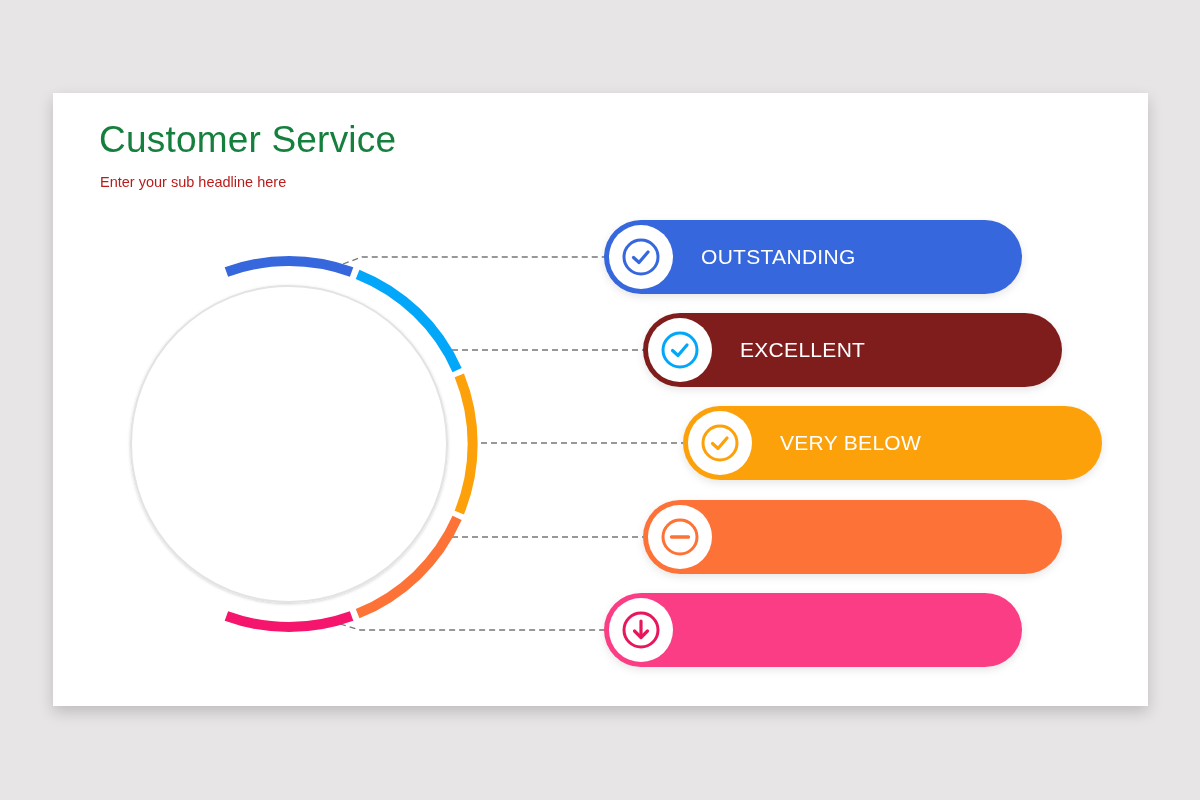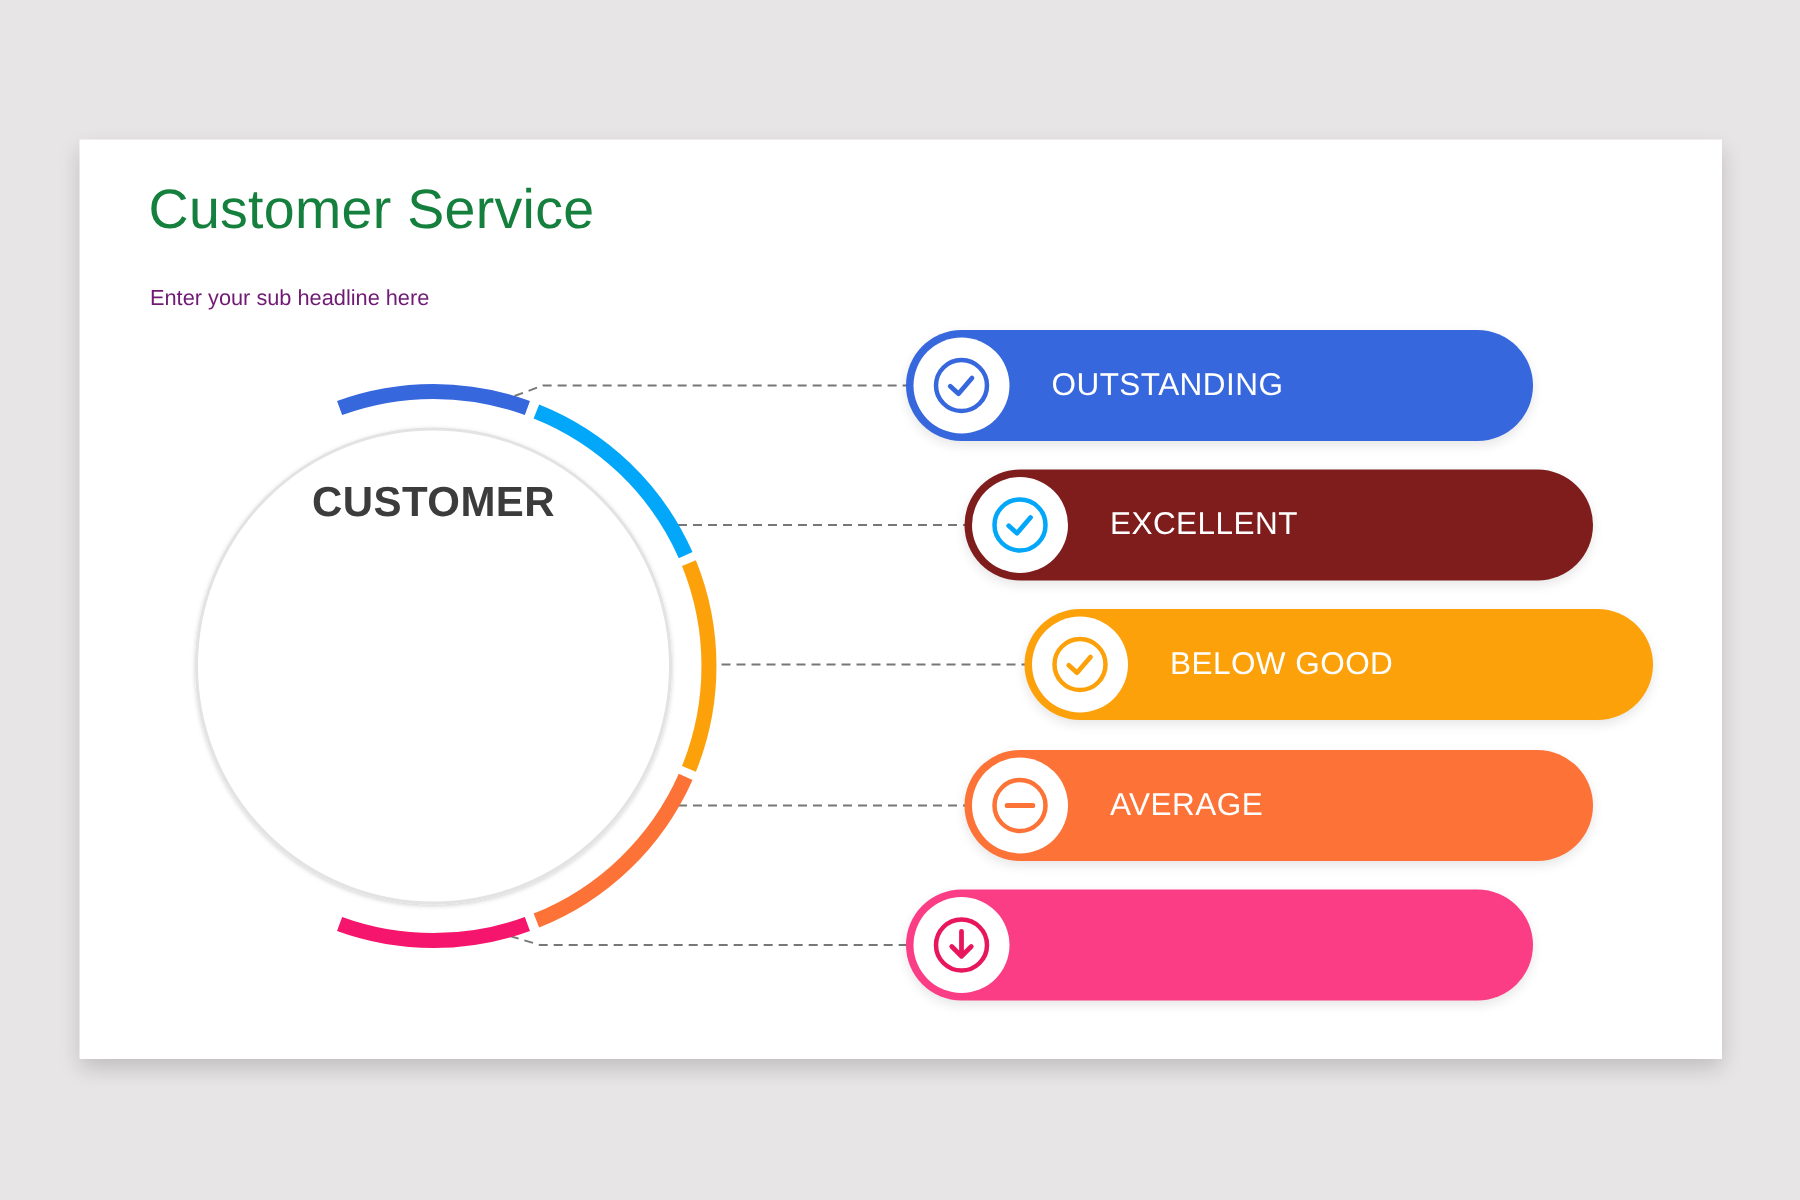--- a/index.html
+++ b/index.html
@@ -12,22 +12,22 @@
   .slide {
     position:absolute; left:53px; top:93px; width:1095px; height:613px;
     background:#ffffff;
     box-shadow: 0 6px 14px rgba(0,0,0,0.18);
   }
   .title {
     position:absolute; left:46px; top:26px;
     font-size:37px; color:#15803d; font-weight:normal; letter-spacing:0.2px;
   }
   .subtitle {
-    position:absolute; left:47px; top:98px;
-    font-size:14.5px; color:#701a75;
+    position:absolute; left:47px; top:81px;
+    font-size:14.5px; color:#b91c1c;
   }
   svg.diagram { position:absolute; left:0; top:0; }
   .hub-label {
     position:absolute; left:131px; width:316px; top:317px;
     text-align:center; font-weight:bold; font-size:28px; line-height:36px;
     color:#3c3c3c; letter-spacing:0.3px;
   }
   .pill {
     position:absolute; height:74px; border-radius:37px;
     box-shadow: 0 3px 8px rgba(0,0,0,0.10);
@@ -70,21 +70,20 @@
   <g fill="none" stroke-width="10">
     <path d="M 226.4 272.0 A 183 183 0 0 1 351.6 272.0" stroke="#3767dd"></path>
     <path d="M 357.6 274.3 A 183 183 0 0 1 457.1 370.1" stroke="#03a7fa"></path>
     <path d="M 459.3 375.4 A 183 183 0 0 1 459.3 512.6" stroke="#fca10a"></path>
     <path d="M 457.1 517.9 A 183 183 0 0 1 357.6 613.7" stroke="#fd7236"></path>
     <path d="M 351.6 616.0 A 183 183 0 0 1 226.4 616.0" stroke="#f5156c"></path>
   </g>
 </svg>
 
 <div class="hub-label">
-  <div>CUSTOMER</div>
 </div>
 
 <div class="pill" style="left: 604px; top: 220px; width: 418px; background: rgb(55, 103, 221);">
   <div class="badge">
     <svg width="40" height="40" viewBox="0 0 40 40">
       <circle cx="20" cy="20" r="17" fill="none" stroke-width="3" stroke="#3767dd"></circle>
       <polyline points="12.5,20.5 18,25.5 27,15" fill="none" stroke-width="3.2" stroke-linecap="round" stroke-linejoin="round" stroke="#3767dd"></polyline>
     </svg>
   </div>
   <span class="label">OUTSTANDING</span>
@@ -100,31 +99,30 @@
   <span class="label">EXCELLENT</span>
 </div>
 
 <div class="pill" style="left: 683px; top: 406px; width: 419px; background: rgb(252, 161, 10);">
   <div class="badge">
     <svg width="40" height="40" viewBox="0 0 40 40">
       <circle cx="20" cy="20" r="17" fill="none" stroke-width="3" stroke="#fca10a"></circle>
       <polyline points="12.5,20.5 18,25.5 27,15" fill="none" stroke-width="3.2" stroke-linecap="round" stroke-linejoin="round" stroke="#fca10a"></polyline>
     </svg>
   </div>
-  <span class="label">BELOW GOOD</span>
+  <span class="label">VERY BELOW</span>
 </div>
 
 <div class="pill" style="left: 643px; top: 500px; width: 419px; background: rgb(253, 114, 54);">
   <div class="badge">
     <svg width="40" height="40" viewBox="0 0 40 40">
       <circle cx="20" cy="20" r="17" fill="none" stroke-width="3" stroke="#fd7236"></circle>
       <line x1="11.5" y1="20" x2="28.5" y2="20" stroke-width="3.4" stroke-linecap="round" stroke="#fd7236"></line>
     </svg>
   </div>
-  <span class="label">AVERAGE</span>
 </div>
 
 <div class="pill" style="left: 604px; top: 593px; width: 418px; background: rgb(251, 61, 134);">
   <div class="badge">
     <svg width="40" height="40" viewBox="0 0 40 40">
       <circle cx="20" cy="20" r="17" fill="none" stroke-width="3" stroke="#e8175d"></circle>
       <line x1="20" y1="11" x2="20" y2="27" stroke-width="3.2" stroke-linecap="round" stroke="#e8175d"></line>
       <polyline points="13.5,21 20,27.5 26.5,21" fill="none" stroke-width="3.2" stroke-linecap="round" stroke-linejoin="round" stroke="#e8175d"></polyline>
     </svg>
   </div>

